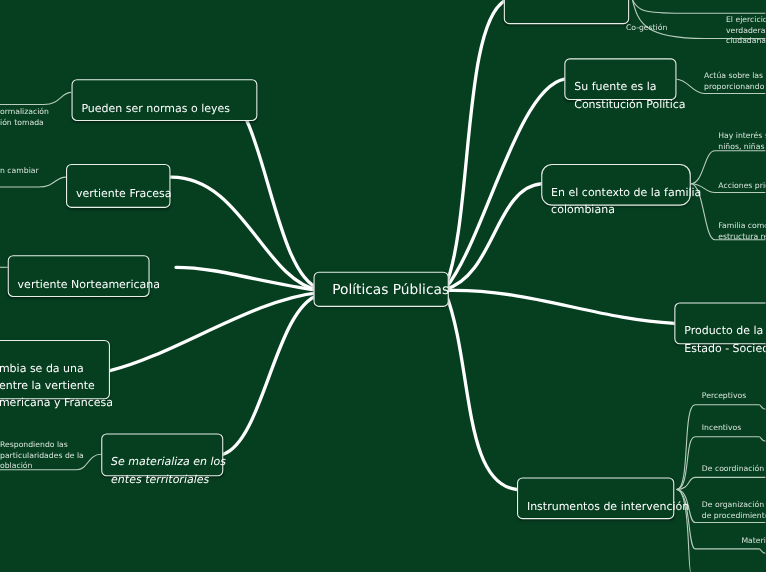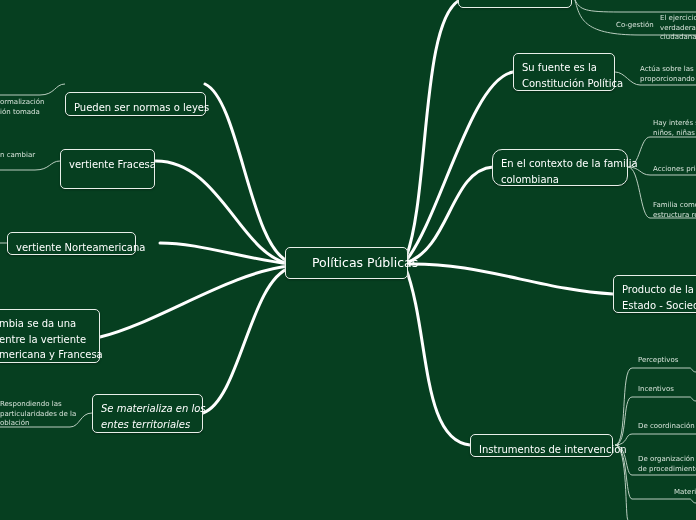--- a/index.html
+++ b/index.html
@@ -8,24 +8,24 @@
     background:#063f20;
     font-family:"DejaVu Sans", sans-serif;
   }
   svg.links { position:absolute; left:0; top:0; width:696px; height:520px; }
   .node {
     position:absolute; box-sizing:border-box;
     border:1.5px solid #e8efe9; border-radius:5px;
     background:#063f20; color:#ffffff;
     font-family:"DejaVu Sans", sans-serif;
     font-size:10px; line-height:18px;
-    padding:6px 8px; white-space:nowrap;
+    padding:18px 8px; white-space:nowrap;
     box-shadow:0 1px 2px rgba(0,0,0,0.35);
   }
-  .node.center { font-size:12.5px; padding:4px 26px; line-height:22px; }
+  .node.center { font-size:12.5px; padding:4px 16px; line-height:22px; }
   .node .line { display:block; }
   .leaf {
     position:absolute; color:#d7e3da;
     font-family:"DejaVu Sans", sans-serif;
     font-size:7px; line-height:9.5px; white-space:nowrap;
   }
   .leaf .line { display:block; }
 </style>
 </head>
 <body>
@@ -66,21 +66,21 @@
     <path d="M615 445 C628 445, 625 475, 632 475 L696 475"></path>
     <path d="M615 445 C628 445, 625 499, 632 499 L690 499 C692 499, 692 503, 696 503"></path>
     <path d="M615 445 C628 445, 625 520, 628 520"></path>
   </g>
 </svg>
 
 <div class="node center" style="left:285px;top:247px;width:123px;height:32px;">
   <span>Políticas Públicas</span>
 </div>
 
-<div class="node" style="left:65px;top:72px;width:141px;height:24px;margin-top:20px;">
+<div class="node" style="left:65px;top:72px;width:169px;height:24px;">
   <span>Pueden ser normas o leyes</span>
 </div>
 <div class="leaf" style="left:0px;top:74px;margin-top:24px;">
   <span class="line">ormalización</span>
   <span class="line">ión tomada</span>
 </div>
 
 <div class="node" style="left:60px;top:149px;width:95px;height:40px;">
   <span>vertiente Fracesa</span>
 </div>
@@ -102,21 +102,21 @@
   <span class="line">Se materializa en los</span>
   <span class="line">entes territoriales</span>
 </div>
 <div class="leaf" style="left:0px;top:400px;">
   <span class="line">Respondiendo las</span>
   <span class="line">particularidades de la</span>
   <span class="line">oblación</span>
 </div>
 
 <div class="node" style="left:458px;top:-16px;width:114px;height:24px;"></div>
-<div class="leaf" style="left:616px;top:21px;">
+<div class="leaf" style="left:569px;top:21px;">
   <span>Co-gestión</span>
 </div>
 <div class="leaf" style="left:660px;top:14px;">
   <span class="line">El ejercicio</span>
   <span class="line">verdadera p</span>
   <span class="line">ciudadana</span>
 </div>
 
 <div class="node" style="left:513px;top:53px;width:102px;height:38px;line-height:16px;">
   <span class="line">Su fuente es la</span>

